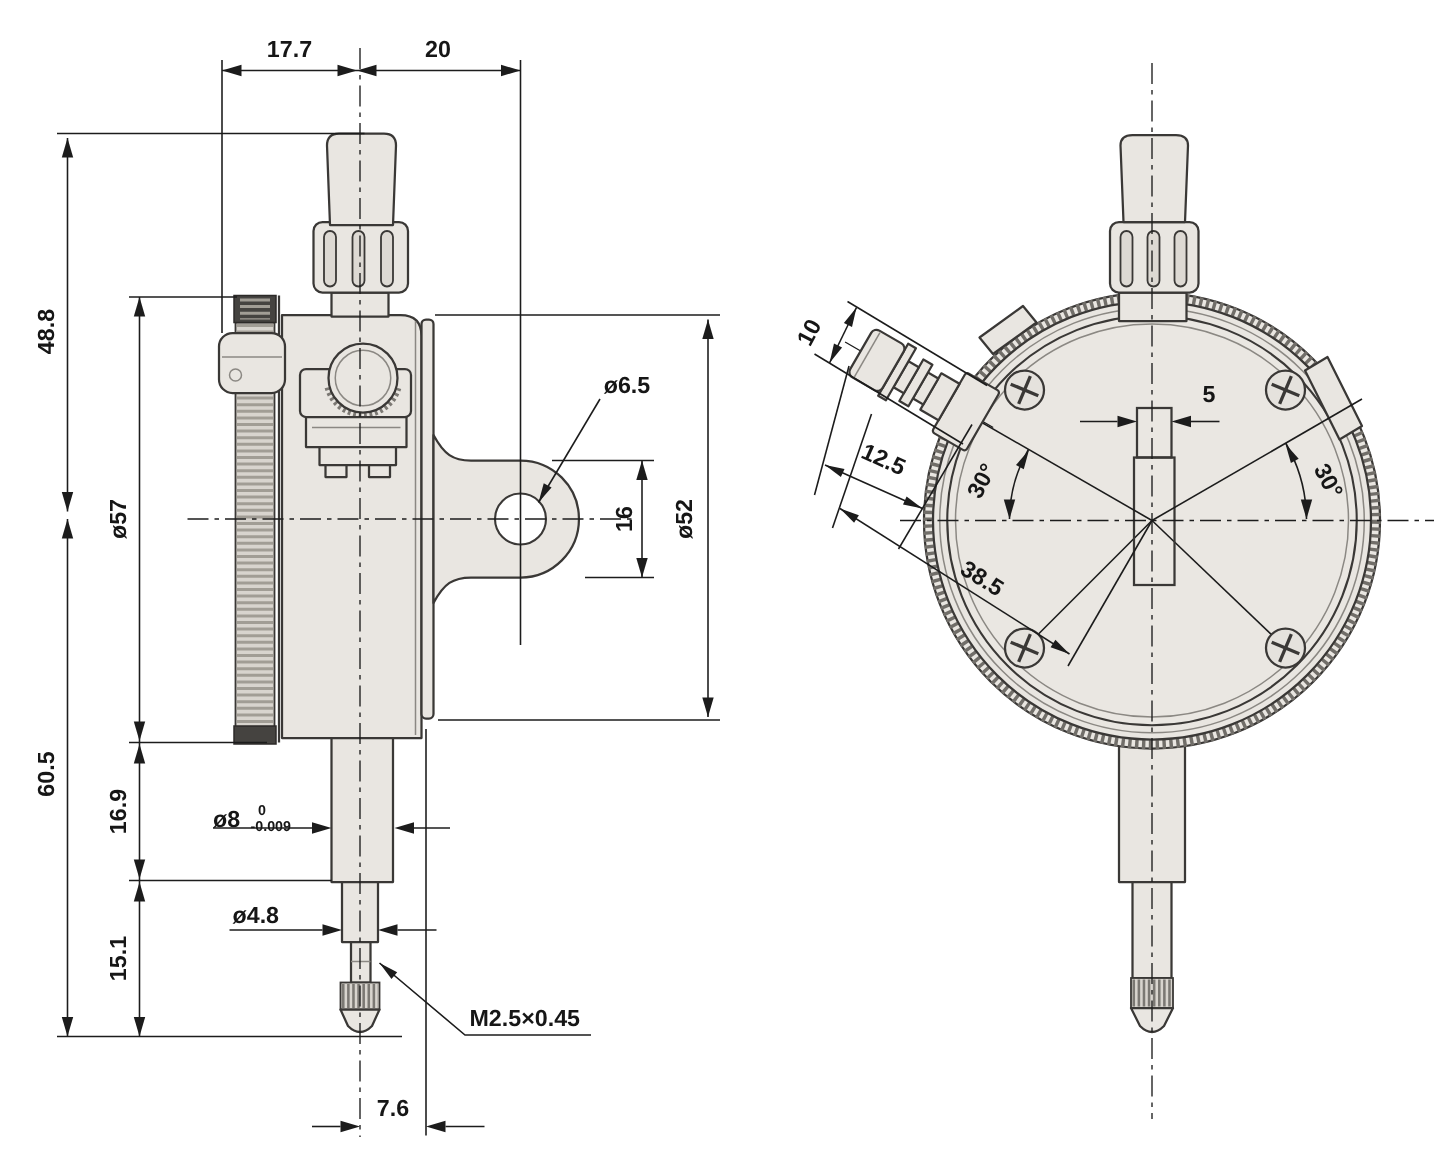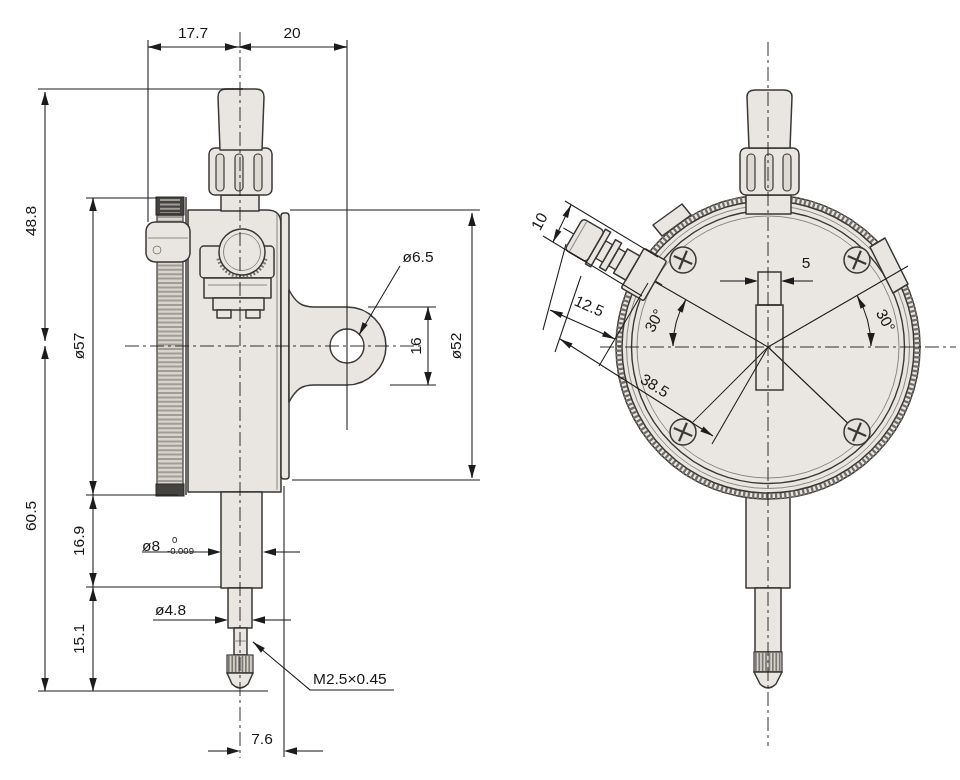--- a/index.html
+++ b/index.html
@@ -1,16 +1,16 @@
 <!DOCTYPE html>
 <html><head>
 <meta charset="utf-8">
 <style>
   html,body{margin:0;padding:0;background:#ffffff;}
-  .stage{position:relative;width:960px;height:780px;background:#fff;overflow:hidden;}
+  .stage{position:relative;width:960px;height:780px;background:#fff;overflow:hidden;font-weight:bold;}
   svg{display:block;}
   text{font-family:"Liberation Sans","DejaVu Sans",sans-serif;font-size:15.5px;fill:#161616;}
   text.sm{font-size:9.5px;}
   .part{fill:#e9e6e1;stroke:#3a3836;stroke-width:1.5;stroke-linejoin:round;}
   .part2{fill:#ddd9d3;stroke:#3a3836;stroke-width:1.2;stroke-linejoin:round;}
   .dark{fill:#454340;stroke:#2c2a28;stroke-width:1;}
   .white{fill:#ffffff;stroke:#3a3836;stroke-width:1.4;}
   .ln{stroke:#3a3836;stroke-width:1.5;fill:none;}
   .thin{stroke:#8b8883;stroke-width:1;fill:none;}
   .dim{stroke:#1c1c1c;stroke-width:1.05;fill:none;}

